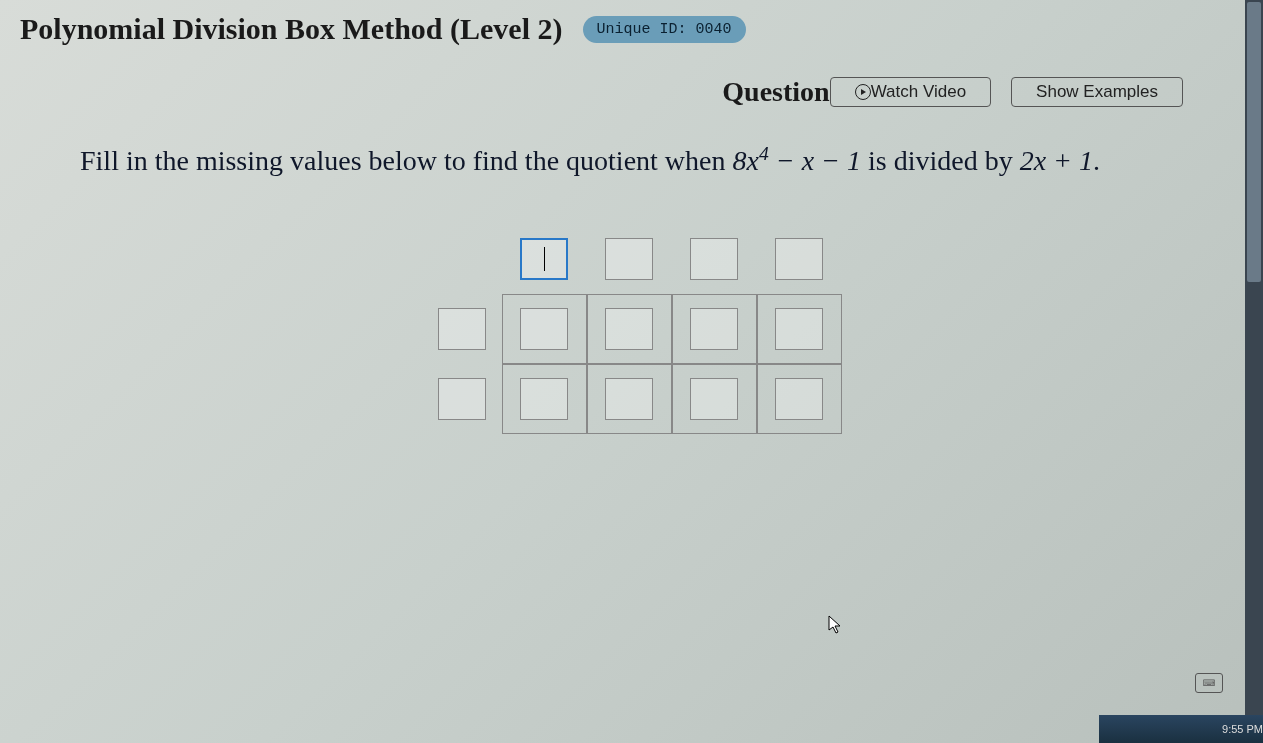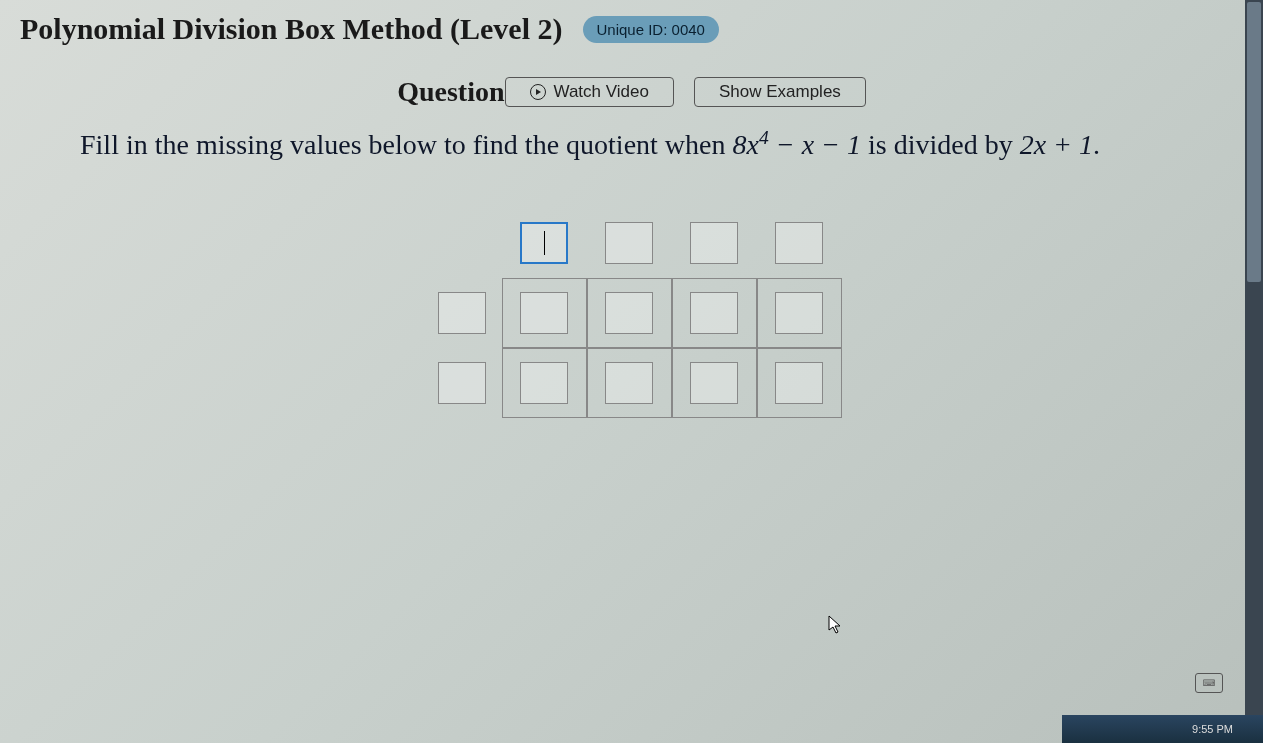--- a/index.html
+++ b/index.html
@@ -29,21 +29,21 @@
       font-weight: bold;
       color: #1a1a1a;
       font-family: Georgia, serif;
     }
     .unique-id-badge {
       background: #6a9db8;
       color: #0a2030;
       padding: 5px 14px;
       border-radius: 14px;
       font-size: 15px;
-      font-family: Liberation Sans, sans-serif;
+      font-family: Liberation Mono, monospace;
     }
     .score-panel {
       background: rgba(255,255,255,0.3);
       border-radius: 6px;
       padding: 20px 40px 20px 40px;
       margin-bottom: 40px;
       box-shadow: inset 0 -1px 2px rgba(0,0,0,0.05);
     }
     .score-row {
       display: flex;
@@ -63,23 +63,23 @@
       height: 8px;
       width: 100%;
       background: linear-gradient(180deg, #4a6070 0%, #5a7080 100%);
       border-radius: 4px;
     }
     .question-section {
       padding: 0 60px;
     }
     .question-header-row {
       display: flex;
-      justify-content: center;
-      align-items: center;
-      margin-bottom: 14px;
+      justify-content: flex-end;
+      align-items: center;
+      margin-bottom: 30px;
     }
     .question-heading {
       font-size: 28px;
       font-weight: bold;
       color: #1a1a1a;
       font-family: Georgia, serif;
     }
     .button-group {
       display: flex;
       gap: 20px;
@@ -88,21 +88,20 @@
       border: 1px solid #555;
       background: transparent;
       padding: 4px 24px;
       font-size: 17px;
       font-family: Arial, sans-serif;
       color: #222;
       border-radius: 4px;
       cursor: pointer;
       display: flex;
       align-items: center;
-      gap: 8px;
     }
     .play-icon {
       display: inline-flex;
       width: 16px;
       height: 16px;
       border: 1.5px solid #222;
       border-radius: 50%;
       align-items: center;
       justify-content: center;
     }
@@ -165,27 +164,26 @@
       position: absolute;
       width: 1px;
       height: 24px;
       background: #000;
       left: 50%;
     }
     .taskbar {
       position: absolute;
       bottom: 0;
       right: 0;
-      width: 201px;
+      width: 164px;
       height: 28px;
       background: linear-gradient(180deg, #2a4560 0%, #1a3040 100%);
       display: flex;
       align-items: center;
       justify-content: flex-end;
-      padding-right: 30px;
     }
     .clock {
       color: #ddd;
       font-size: 11px;
       font-family: Arial, sans-serif;
     }
     .keyboard-icon {
       position: absolute;
       bottom: 50px;
       right: 40px;

